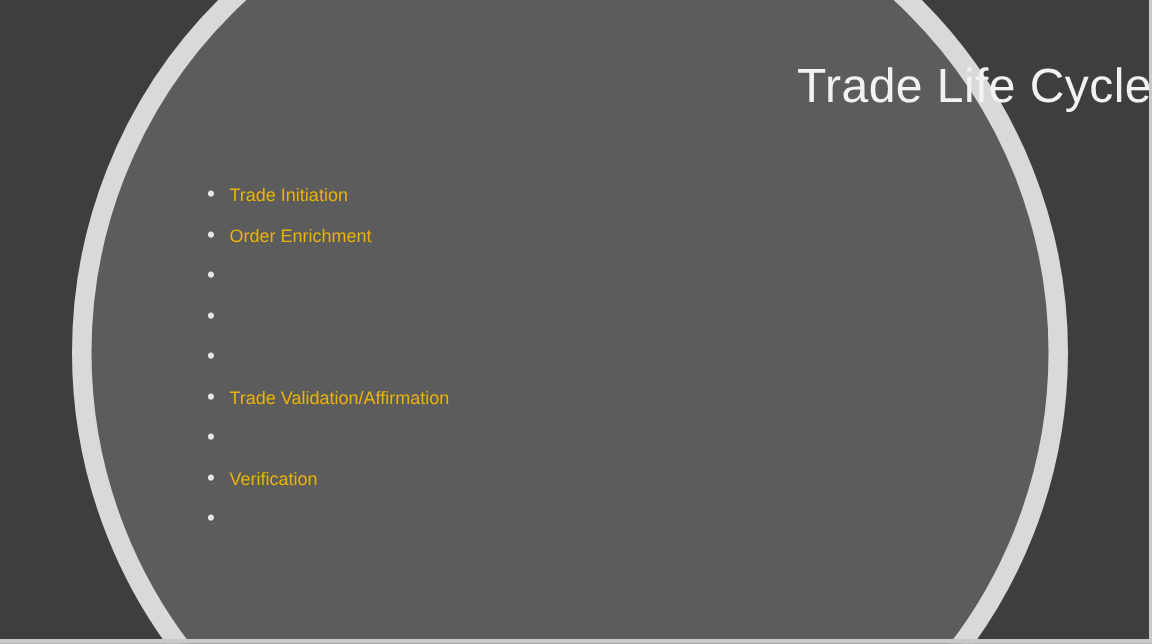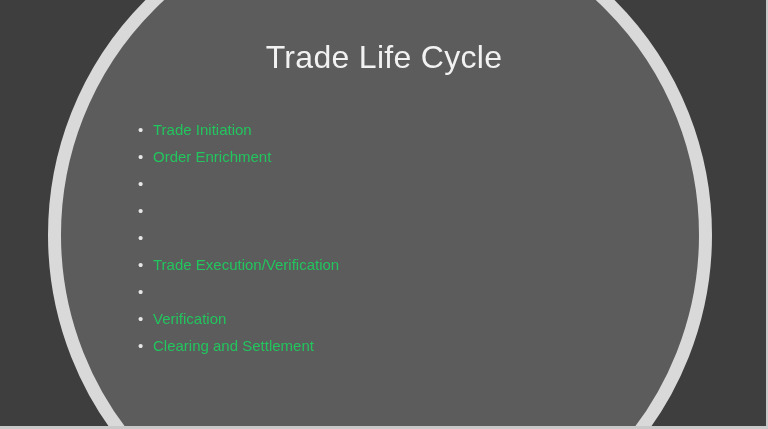--- a/index.html
+++ b/index.html
@@ -61,21 +61,21 @@
     width: 768px;
     height: 429px;
     z-index: 3;
   }
 
   .slide-title {
     position: absolute;
     left: 0;
     top: 36px;
     width: 768px;
-    text-align: center;
+    text-align: right;
     color: #f2f2f2;
     font-size: 32px;
     font-weight: 300;
     letter-spacing: 0.3px;
     line-height: 42px;
     font-family: "Liberation Sans", sans-serif;
   }
 
   .bullet-list {
     position: absolute;
@@ -99,22 +99,22 @@
 
   .bullet-dot {
     width: 15px;
     flex: 0 0 15px;
     color: #e6e6e6;
     font-size: 15px;
     line-height: 27px;
   }
 
   .bullet-label {
-    color: #22c55e;
-    font-size: 15px;
+    color: #eab308;
+    font-size: 12px;
     line-height: 27px;
   }
 </style>
 </head>
 <body>
 
 <div class="slide">
 
   <div class="circle"></div>
 
@@ -141,35 +141,34 @@
       <li class="bullet-item">
         <span class="bullet-dot">•</span>
       </li>
 
       <li class="bullet-item">
         <span class="bullet-dot">•</span>
       </li>
 
       <li class="bullet-item">
         <span class="bullet-dot">•</span>
-        <span class="bullet-label">Trade Execution/Verification</span>
+        <span class="bullet-label">Trade Validation/Affirmation</span>
       </li>
 
       <li class="bullet-item">
         <span class="bullet-dot">•</span>
       </li>
 
       <li class="bullet-item">
         <span class="bullet-dot">•</span>
         <span class="bullet-label">Verification</span>
       </li>
 
       <li class="bullet-item">
         <span class="bullet-dot">•</span>
-        <span class="bullet-label">Clearing and Settlement</span>
       </li>
 
     </ul>
   </div>
 
   <div class="frame-right"></div>
   <div class="frame-bottom"></div>
 
 </div>
 

